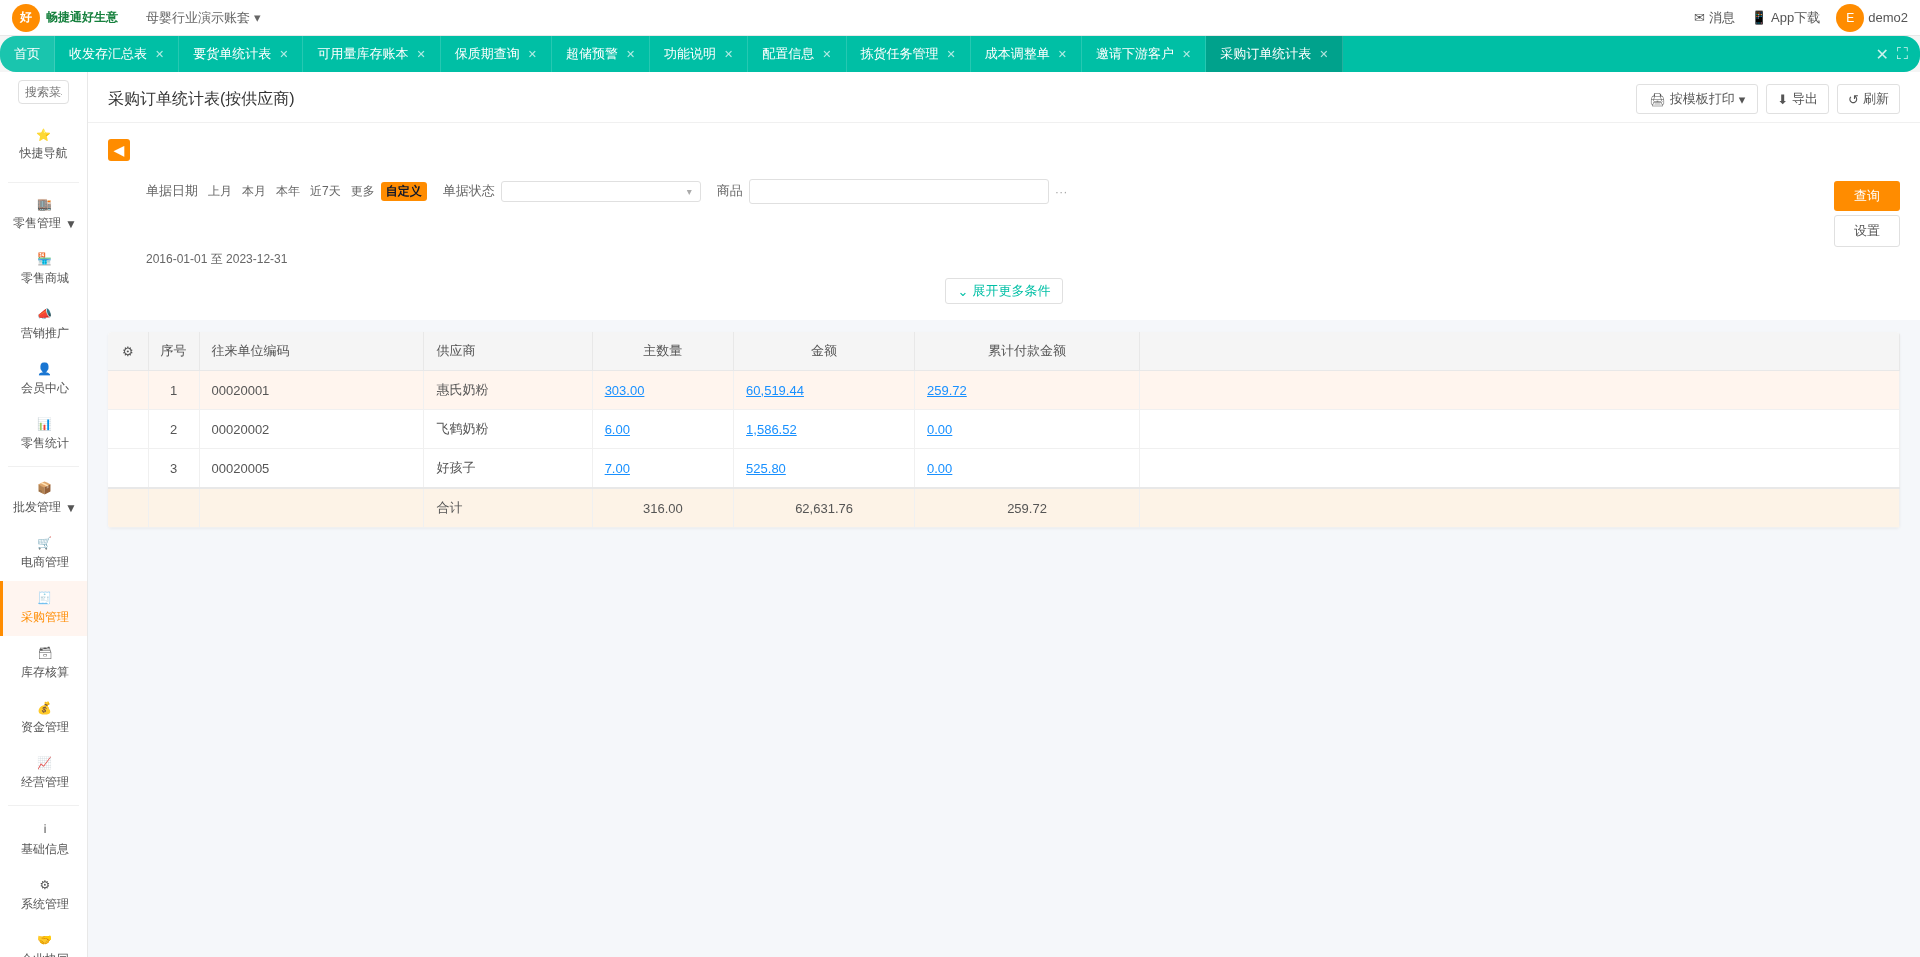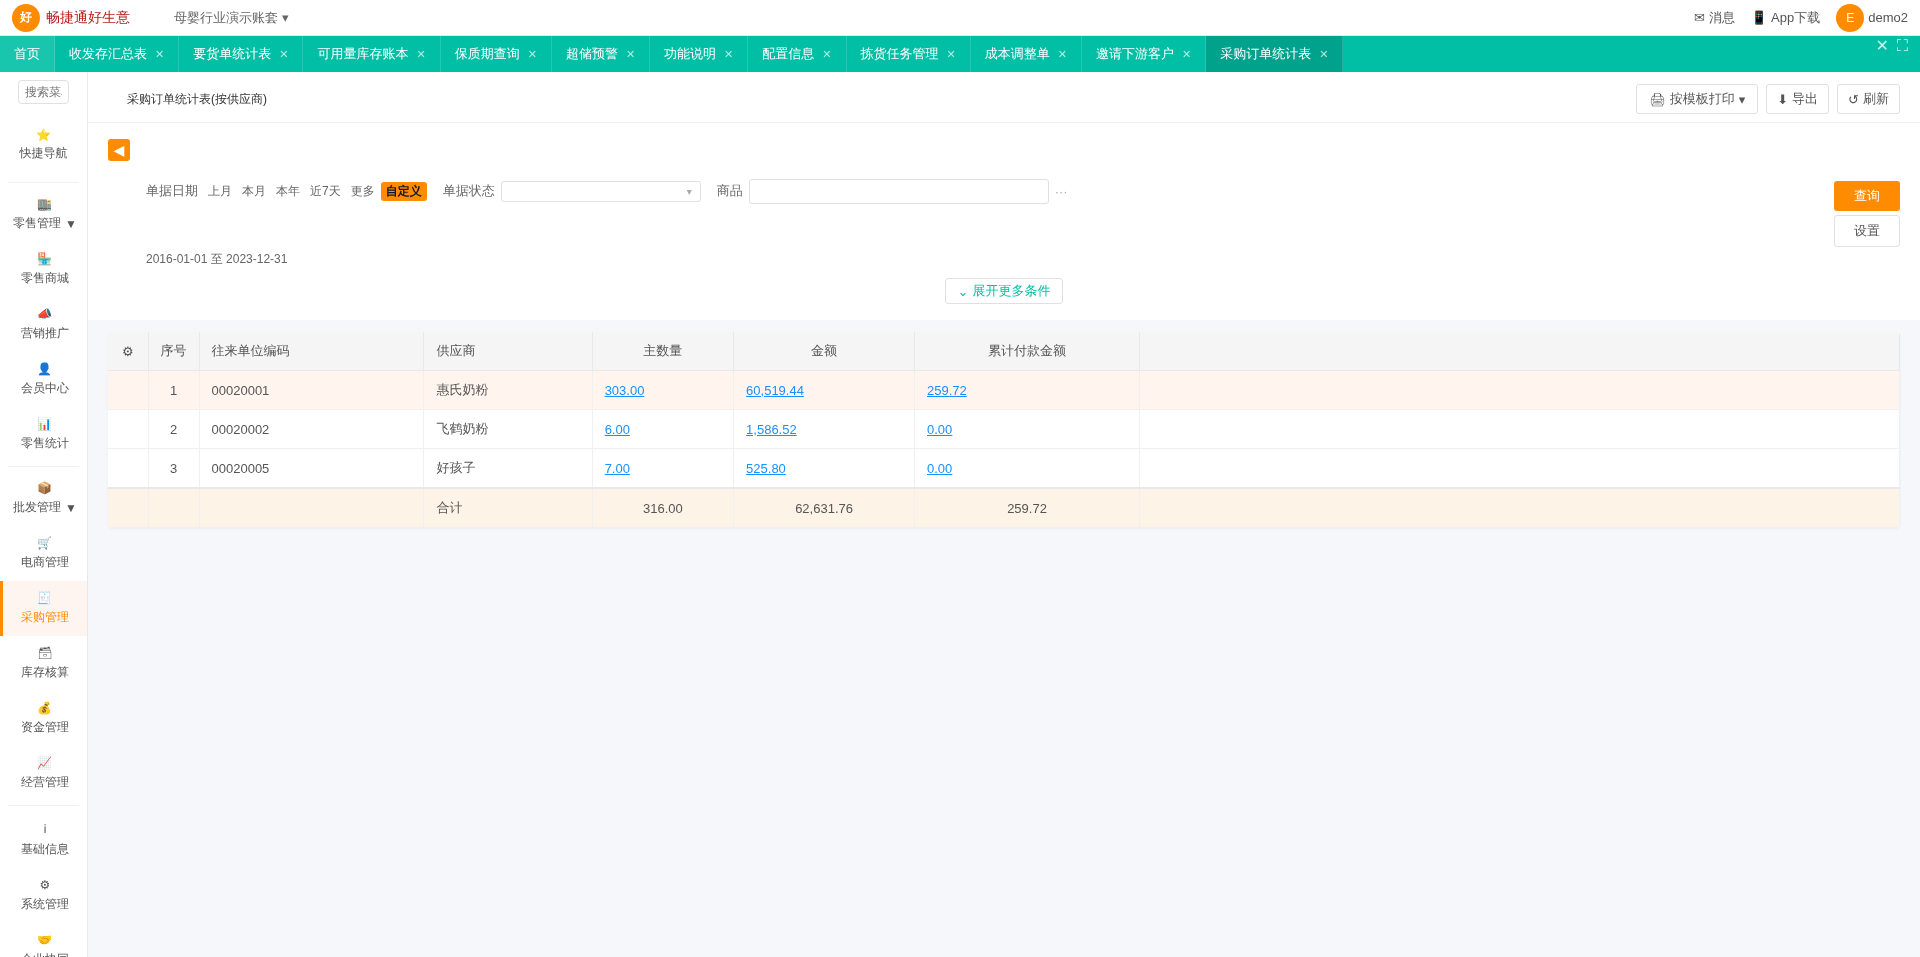--- a/index.html
+++ b/index.html
@@ -3,28 +3,28 @@
   <meta charset="utf-8">
   <style>
     * { margin: 0; padding: 0; box-sizing: border-box; }
     body { font-family: 'Microsoft YaHei', SimHei, sans-serif; font-size: 13px; background: #f5f5f5; width: 1920px; min-height: 957px; overflow-x: hidden; }
 
     
     .top-bar { height: 36px; background: #fff; display: flex; align-items: center; justify-content: space-between; padding: 0 12px; border-bottom: 1px solid #e8e8e8; }
     .top-bar-left { display: flex; align-items: center; gap: 8px; }
     .logo { display: flex; align-items: center; gap: 6px; }
     .logo-icon { width: 28px; height: 28px; background: #ff8c00; border-radius: 50%; display: flex; align-items: center; justify-content: center; color: #fff; font-size: 12px; font-weight: bold; }
-    .logo-text { color: #b91c1c; font-size: 14px; font-weight: normal; line-height: 1.2; }
-    .org-selector { display: flex; align-items: center; gap: 4px; color: #666; font-size: 13px; margin-left: 36px; cursor: pointer; }
+    .logo-text { color: #15803d; font-size: 12px; font-weight: bold; line-height: 1.2; }
+    .org-selector { display: flex; align-items: center; gap: 4px; color: #666; font-size: 13px; margin-left: 20px; cursor: pointer; }
     .top-bar-right { display: flex; align-items: center; gap: 16px; }
     .top-bar-action { display: flex; align-items: center; gap: 4px; color: #555; font-size: 13px; cursor: pointer; }
     .user-avatar { width: 28px; height: 28px; background: #ff8c00; border-radius: 50%; display: flex; align-items: center; justify-content: center; color: #fff; font-size: 12px; }
 
     
-    .nav-tabs { height: 36px; background: #00bfa5; display: flex; align-items: flex-start; padding: 0 0; overflow: hidden; }
+    .nav-tabs { height: 36px; background: #00bfa5; display: flex; align-items: center; padding: 0 0; overflow: hidden; border-radius: 16px; }
     .nav-tab { padding: 0 14px; height: 36px; display: flex; align-items: center; color: #fff; font-size: 13px; cursor: pointer; white-space: nowrap; border-right: 1px solid rgba(255,255,255,0.15); gap: 4px; }
     .nav-tab.active { background: rgba(0,0,0,0.15); }
     .nav-tab .close-btn { font-size: 11px; color: rgba(255,255,255,0.7); margin-left: 4px; cursor: pointer; }
     .nav-tab.home { background: rgba(255,255,255,0.1); }
     .nav-end { margin-left: auto; display: flex; align-items: center; gap: 8px; padding-right: 12px; }
     .nav-end-btn { color: #fff; font-size: 16px; cursor: pointer; opacity: 0.8; }
 
     
     .main-layout { display: flex; height: calc(957px - 72px); }
 
@@ -35,21 +35,21 @@
     .sidebar-search { padding: 8px 18px; }
     .sidebar-search input { width: 100%; border: 1px solid #e0e0e0; border-radius: 4px; padding: 4px 6px; font-size: 12px; outline: none; }
     .sidebar-nav-label { display: flex; align-items: center; justify-content: center; gap: 4px; }
     .sidebar-divider { border: none; border-top: 1px solid #f0f0f0; margin: 4px 8px; }
 
     
     .content { flex: 1; display: flex; flex-direction: column; overflow: hidden; }
 
     
     .page-header { padding: 12px 20px 8px; background: #fff; border-bottom: 1px solid #f0f0f0; display: flex; align-items: center; justify-content: space-between; }
-    .page-title { font-size: 12px; color: #333; font-weight: 500; margin-left: 19px; }
+    .page-title { font-size: 16px; color: #333; font-weight: 500; }
     .header-actions { display: flex; align-items: center; gap: 8px; }
     .btn-print { display: flex; align-items: center; gap: 4px; padding: 5px 12px; border: 1px solid #e0e0e0; border-radius: 3px; background: #fff; color: #555; font-size: 13px; cursor: pointer; }
     .btn-export { display: flex; align-items: center; gap: 4px; padding: 5px 10px; border: 1px solid #e0e0e0; border-radius: 3px; background: #fff; color: #555; font-size: 13px; cursor: pointer; }
     .btn-refresh { display: flex; align-items: center; gap: 4px; padding: 5px 10px; border: 1px solid #e0e0e0; border-radius: 3px; background: #fff; color: #555; font-size: 13px; cursor: pointer; }
     .filter-row { display: flex; align-items: center; gap: 16px; flex-wrap: wrap; }
     .filter-item { display: flex; align-items: center; gap: 6px; }
     .filter-label { color: #666; font-size: 13px; white-space: nowrap; }
     .date-shortcuts { display: flex; gap: 2px; align-items: center; }
     .date-shortcut { color: #666; font-size: 12px; cursor: pointer; padding: 1px 4px; }
     .date-tag { background: #ff8c00; color: #0f172a; border-radius: 3px; padding: 1px 5px; font-size: 12px; cursor: pointer; font-weight: bold; }

